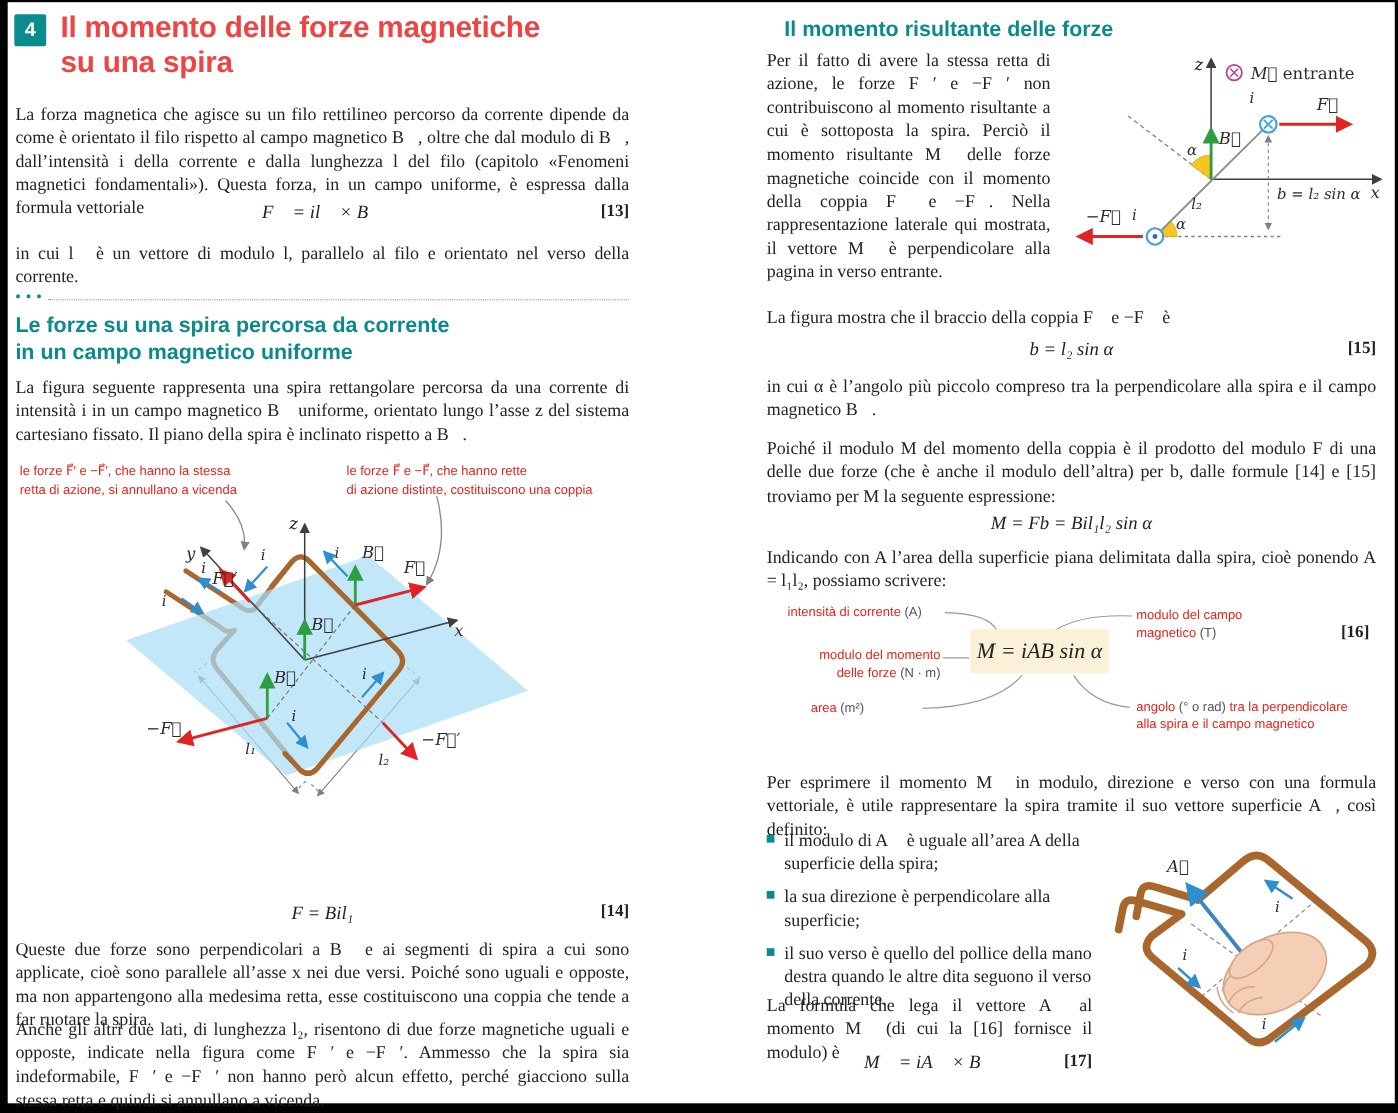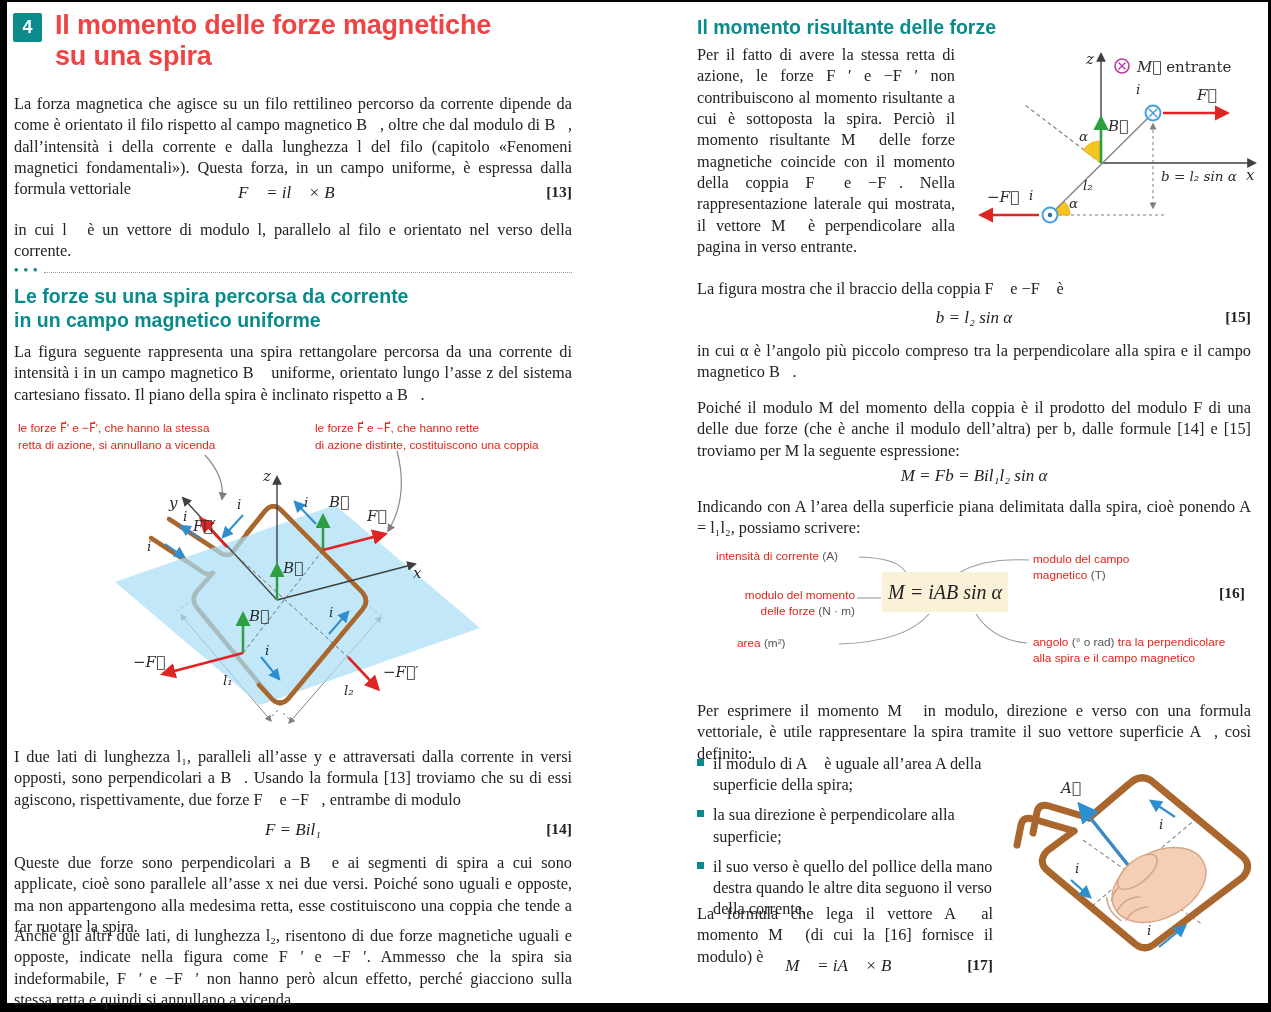--- a/index.html
+++ b/index.html
@@ -163,31 +163,30 @@
     <text class="small" x="98" y="76">i</text>
     <text class="small" x="62" y="106">i</text>
     <text class="small" x="152" y="64">i</text>
     <text class="small" x="219" y="62">i</text>
     <text class="small" x="244" y="172">i</text>
     <text class="small" x="180" y="210">i</text>
     <text class="small" x="138" y="240">l₁</text>
     <text class="small" x="259" y="250">l₂</text>
   </svg>
 
-  <div class="abs p" style="left:14px;top:746px;width:558px;">I due lati di lunghezza l₁, paralleli all’asse y e attraversati dalla corrente in versi opposti, sono perpendicolari a B⃗. Usando la formula [13] troviamo che su di essi agiscono, rispettivamente, due forze F⃗ e −F⃗, entrambe di modulo</div>
 
   <div class="abs frow" style="left:14px;top:820px;width:558px;">
     <span class="formula">F = Bil₁</span>
     <span class="fref">[14]</span>
   </div>
 
   <div class="abs p" style="left:14px;top:852px;width:558px;">Queste due forze sono perpendicolari a B⃗ e ai segmenti di spira a cui sono applicate, cioè sono parallele all’asse x nei due versi. Poiché sono uguali e opposte, ma non appartengono alla medesima retta, esse costituiscono una coppia che tende a far ruotare la spira.</div>
   <div class="abs p" style="left:14px;top:925px;width:558px;">Anche gli altri due lati, di lunghezza l₂, risentono di due forze magnetiche uguali e opposte, indicate nella figura come F⃗′ e −F⃗′. Ammesso che la spira sia indeformabile, F⃗′ e −F⃗′ non hanno però alcun effetto, perché giacciono sulla stessa retta e quindi si annullano a vicenda.</div>
 
-  <div class="abs h2" style="left:697px;top:16px;width:554px;">Il momento risultante delle forze</div>
+  <div class="abs h2" style="left:713px;top:16px;width:554px;">Il momento risultante delle forze</div>
 
   <div class="abs p" style="left:697px;top:44px;width:258px;">Per il fatto di avere la stessa retta di azione, le forze F⃗′ e −F⃗′ non contribuiscono al momento risultante a cui è sottoposta la spira. Perciò il momento risultante M⃗ delle forze magnetiche coincide con il momento della coppia F⃗ e −F⃗. Nella rappresentazione laterale qui mostrata, il vettore M⃗ è perpendicolare alla pagina in verso entrante.</div>
 
   <svg class="abs" style="left:965px;top:38px;" width="300" height="210" viewBox="0 0 300 210">
     <line x1="136" y1="125" x2="136" y2="16" stroke="#3f3f3f" stroke-width="1.4" marker-end="url(#ar-dark)"></line>
     <line x1="136" y1="125" x2="290" y2="125" stroke="#3f3f3f" stroke-width="1.4" marker-end="url(#ar-dark)"></line>
     <path d="M136,125 L60,67" stroke="#808080" stroke-width="1.2" stroke-dasharray="4 3" fill="none"></path>
     <path d="M94,177 L200,177" stroke="#808080" stroke-width="1.2" stroke-dasharray="3 3"></path>
 
     <path d="M136,125 L136,103 A22,22 0 0 0 118,112 Z" fill="#f6c51f" stroke="#e8a71a" stroke-width="0.8"></path>
@@ -246,21 +245,21 @@
 
   <div class="abs" style="left:697px;top:540px;width:574px;height:152px;">
     <svg class="abs" style="left:0;top:0;" width="574" height="152" viewBox="0 0 574 152">
       <path d="M162,17 Q202,18 209,33" fill="none" stroke="#9a9a9a" stroke-width="1.1"></path>
       <path d="M160,58 L184,58" fill="none" stroke="#9a9a9a" stroke-width="1.1"></path>
       <path d="M142,104 Q208,102 232,74" fill="none" stroke="#9a9a9a" stroke-width="1.1"></path>
       <path d="M332,20 Q286,18 262,33" fill="none" stroke="#9a9a9a" stroke-width="1.1"></path>
       <path d="M330,103 Q296,100 279,74" fill="none" stroke="#9a9a9a" stroke-width="1.1"></path>
     </svg>
     <div class="abs fbox" style="left:185px;top:32px;width:126px;height:40px;">M = iAB sin α</div>
-    <div class="abs" style="left:522px;top:44px;font-weight:bold;font-size:15.5px;">[16]</div>
+    <div class="abs" style="left:522px;top:26px;font-weight:bold;font-size:15.5px;">[16]</div>
     <div class="abs lbl" style="left:0px;top:9px;width:160px;text-align:center;"><span>intensità di corrente</span><span class="unit"> (A)</span></div>
     <div class="abs lbl" style="left:18px;top:48px;width:140px;text-align:right;">
         <div><span>modulo del momento</span></div>
         <div><span>delle forze</span><span class="unit"> (N · m)</span></div>
       </div>
     <div class="abs lbl" style="left:40px;top:96px;width:100px;text-align:left;"><span>area</span><span class="unit"> (m²)</span></div>
     <div class="abs lbl" style="left:336px;top:12px;width:150px;">
         <div>modulo del campo</div>
         <div><span>magnetico</span><span class="unit"> (T)</span></div>
       </div>

